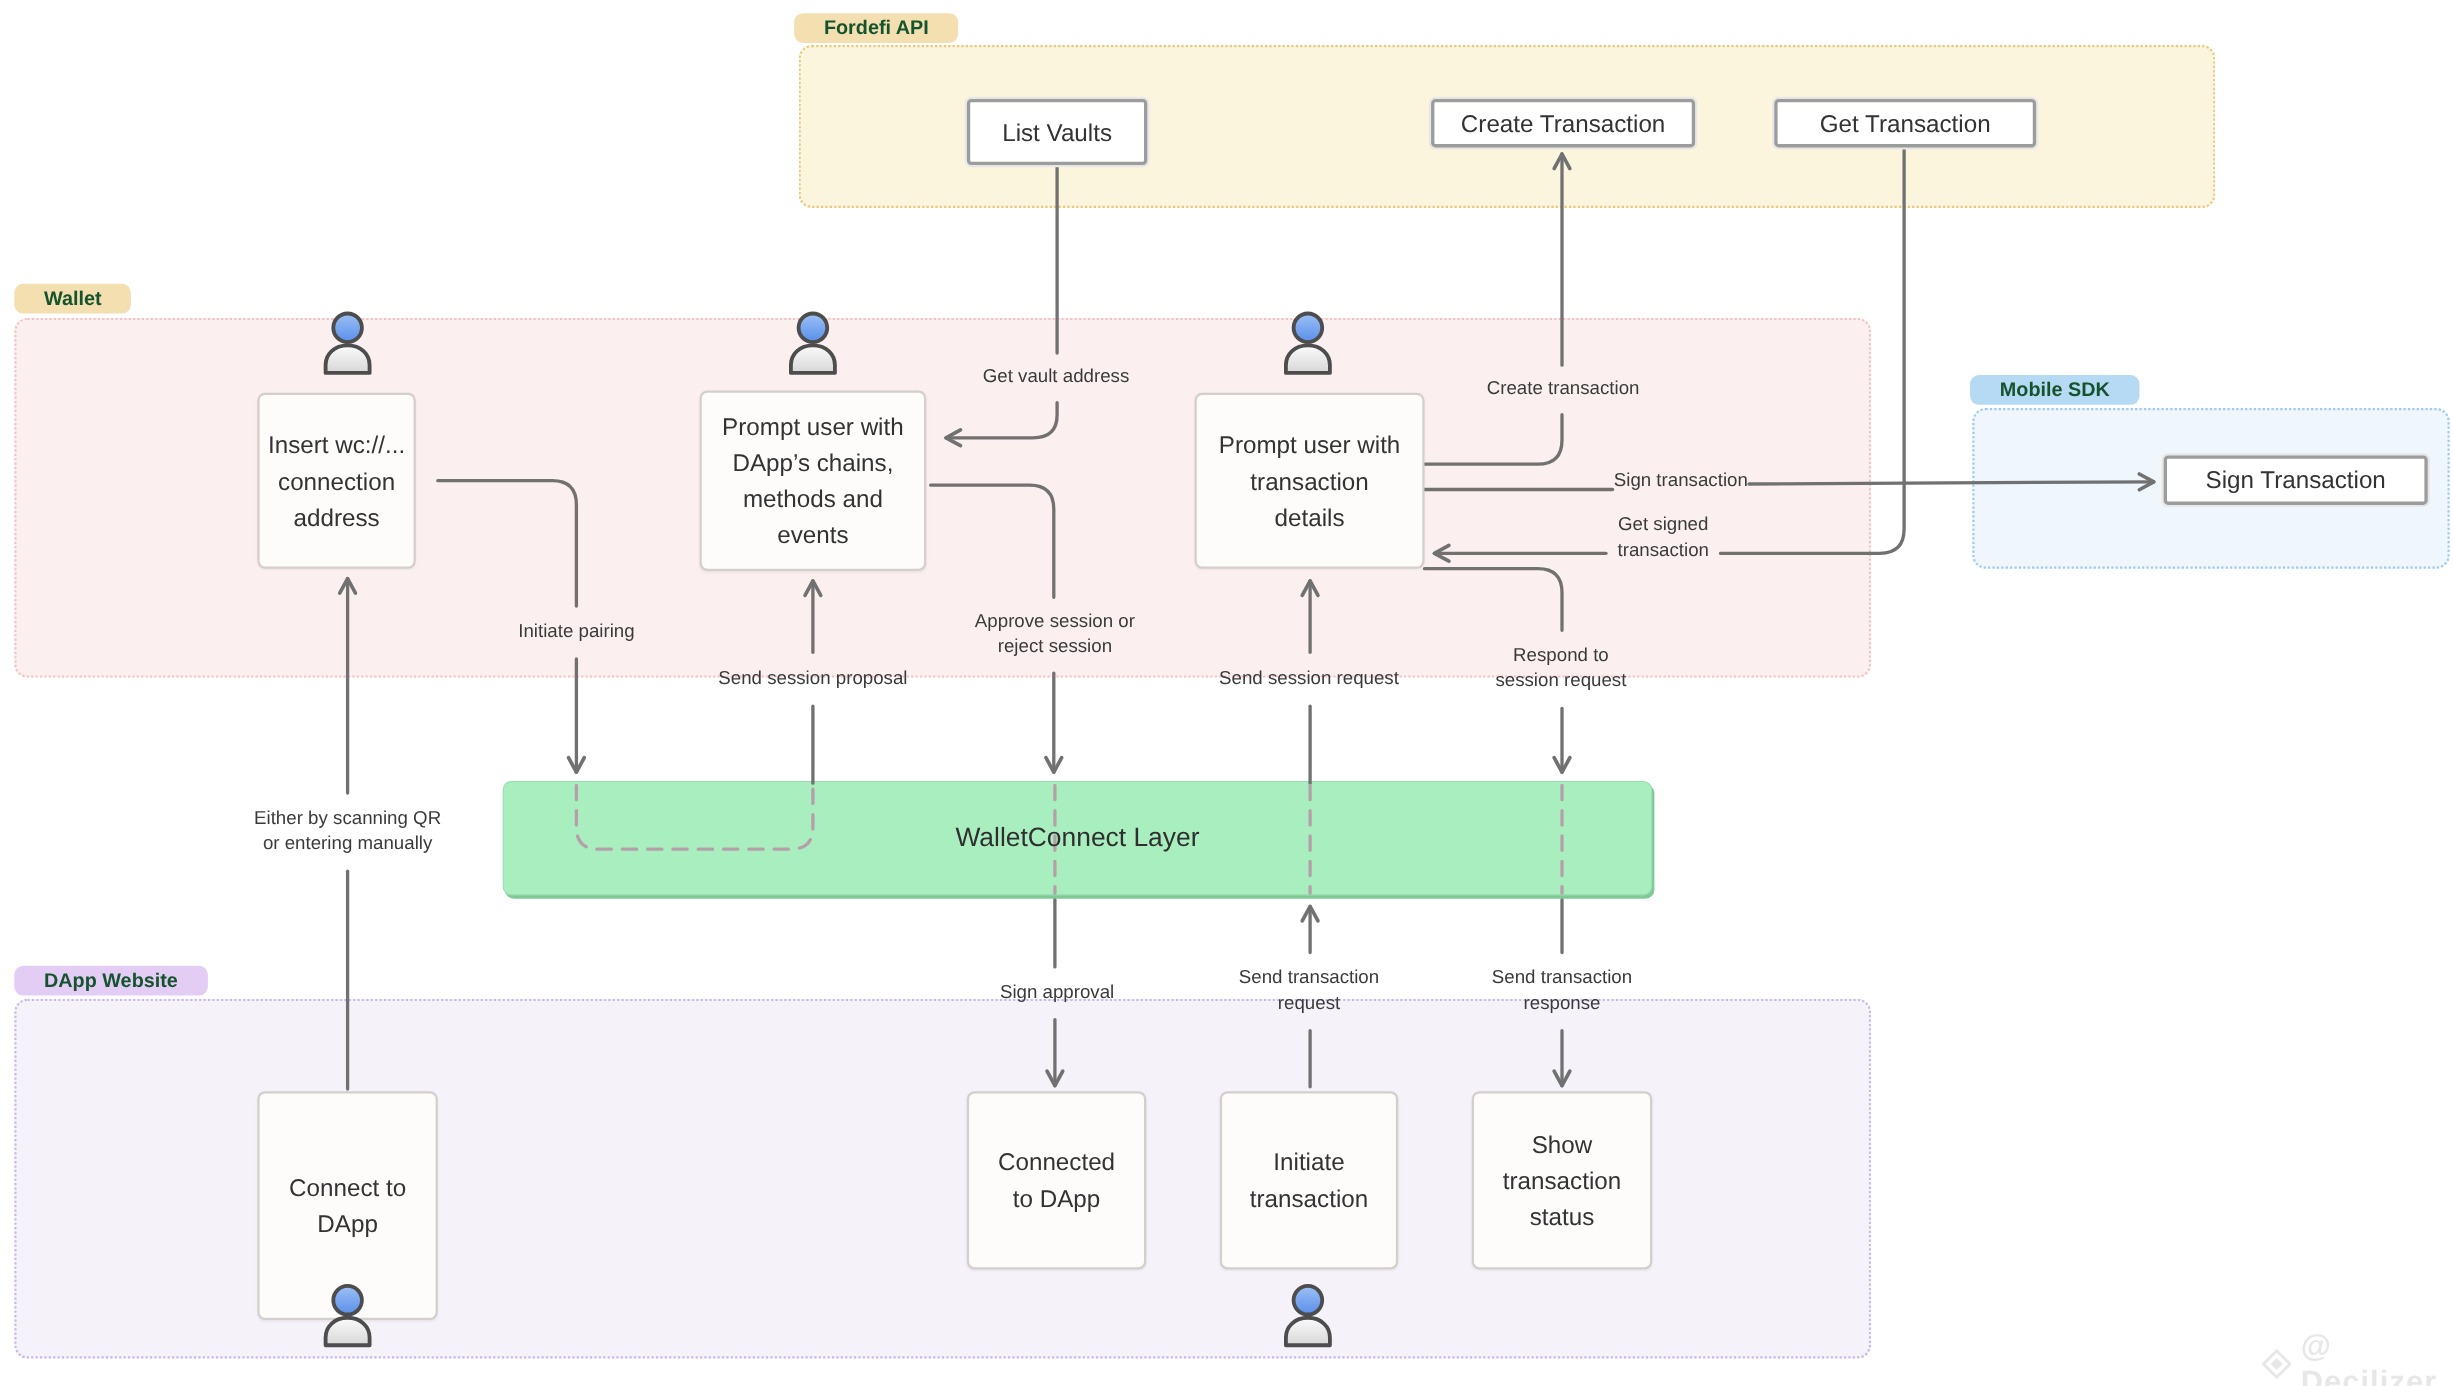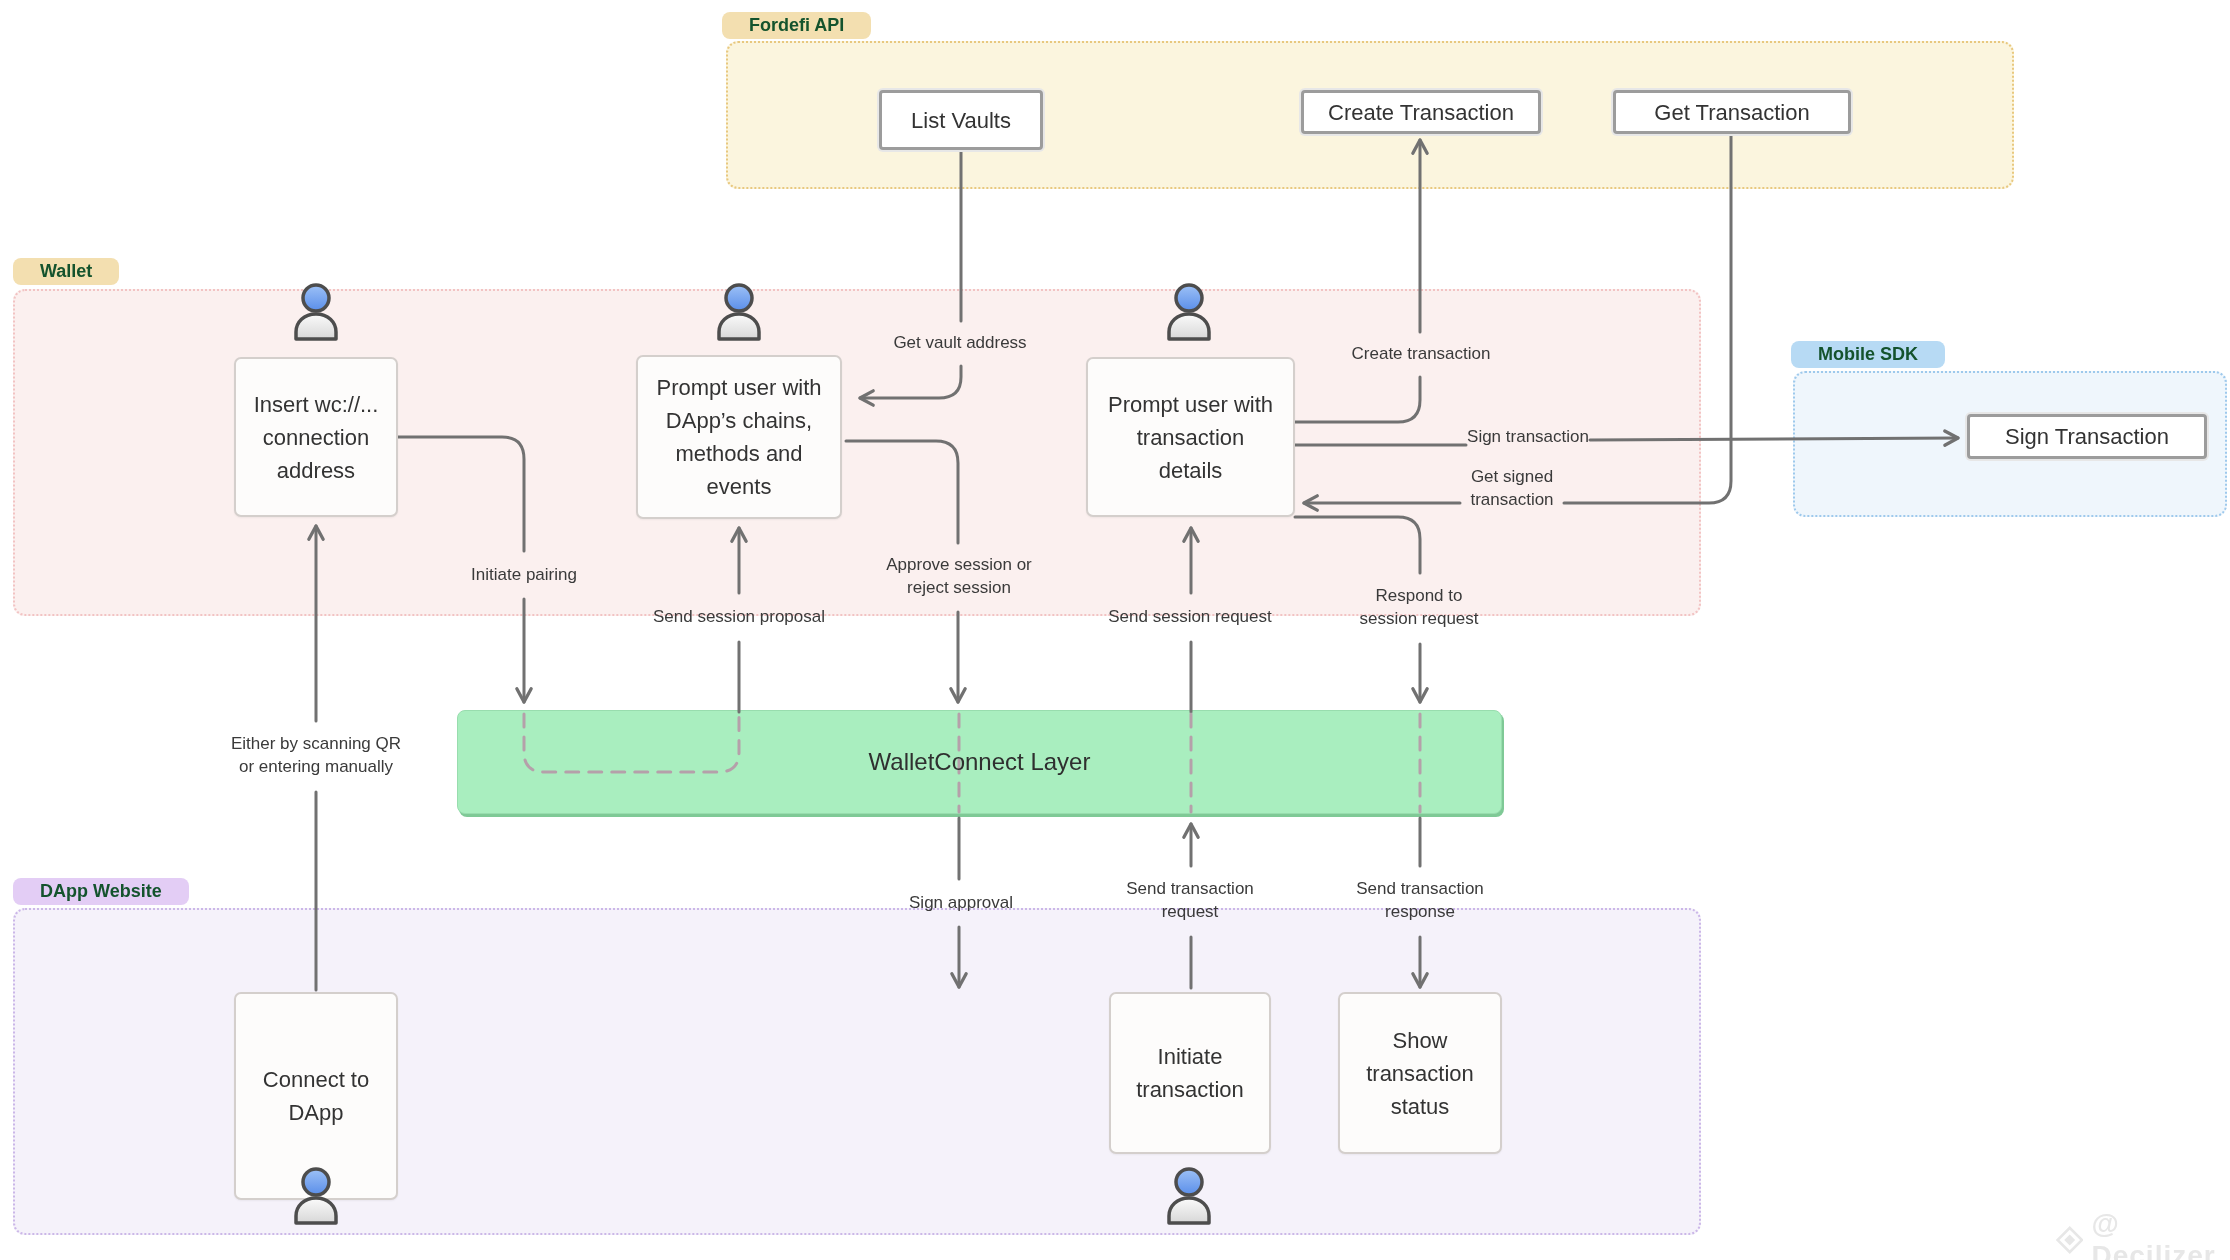--- a/index.html
+++ b/index.html
@@ -42,21 +42,21 @@
       color:#333;white-space:pre-line;padding:4px;}
   .node.api{background:#ffffff;border:3px solid var(--node-border-dark);border-radius:4px;
       box-shadow:0 0 0 2px #e7e7e7;}
   .node.flow{border:2px solid var(--node-border-light);border-radius:7px;
       box-shadow:0 1px 2px rgba(0,0,0,0.05);}
 
   .n-list-vaults{left:879px;top:90px;width:164px;height:60px;}
   .n-create-tx{left:1301px;top:90px;width:240px;height:44px;}
   .n-get-tx{left:1613px;top:90px;width:238px;height:44px;}
   .n-sign-tx{left:1967px;top:414px;width:240px;height:45px;}
-  .n-insert-wc{left:234px;top:357px;width:164px;height:160px;}
+  .n-insert-wc{left:234px;top:357px;width:144px;height:160px;}
   .n-prompt-chains{left:636px;top:355px;width:206px;height:164px;}
   .n-prompt-details{left:1086px;top:357px;width:209px;height:160px;}
   .n-connect-dapp{left:234px;top:992px;width:164px;height:208px;}
   .n-connected-dapp{left:879px;top:992px;width:163px;height:162px;}
   .n-initiate-tx{left:1109px;top:992px;width:162px;height:162px;}
   .n-show-status{left:1338px;top:992px;width:164px;height:162px;}
 
   
   .edge-label{position:absolute;z-index:3;transform:translate(-50%,-50%);
       font-size:17px;font-weight:500;color:#3a3a3a;text-align:center;
@@ -151,20 +151,22 @@
 address</div>
   <div class="node flow n-prompt-chains">Prompt user with
 DApp’s chains,
 methods and
 events</div>
   <div class="node flow n-prompt-details">Prompt user with
 transaction
 details</div>
   <div class="node flow n-connect-dapp">Connect to
 DApp</div>
+  <div class="node flow n-connected-dapp">Connected
+to DApp</div>
   <div class="node flow n-initiate-tx">Initiate
 transaction</div>
   <div class="node flow n-show-status">Show
 transaction
 status</div>
 
   <div class="edge-label" style="left:960px;top:343px">Get vault address</div>
   <div class="edge-label" style="left:1421px;top:354px">Create transaction</div>
   <div class="edge-label" style="left:1528px;top:437px">Sign transaction</div>
   <div class="edge-label" style="left:1512px;top:489px">Get signed

